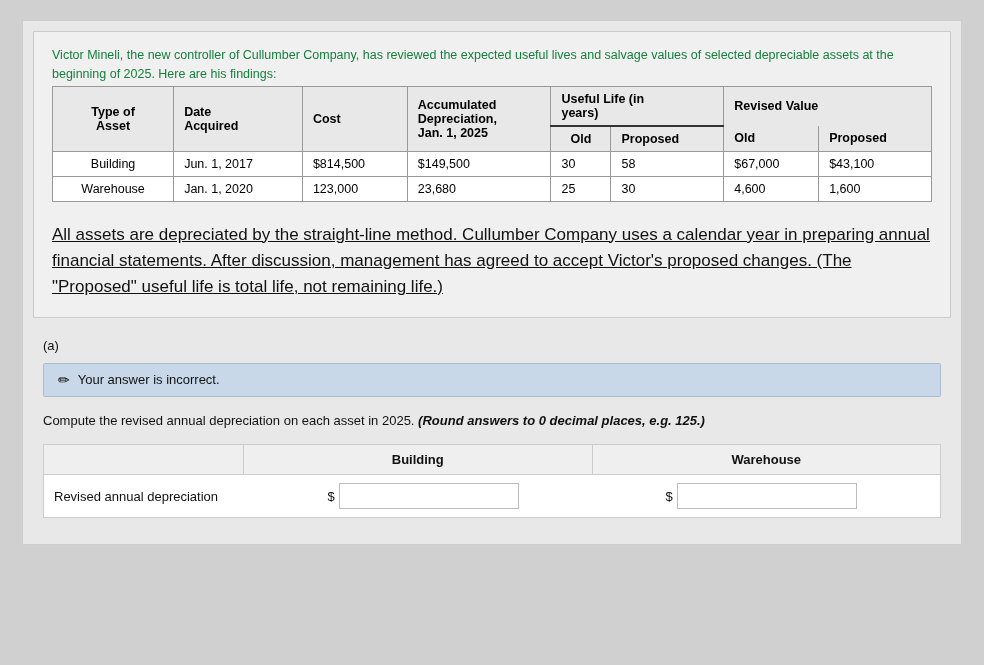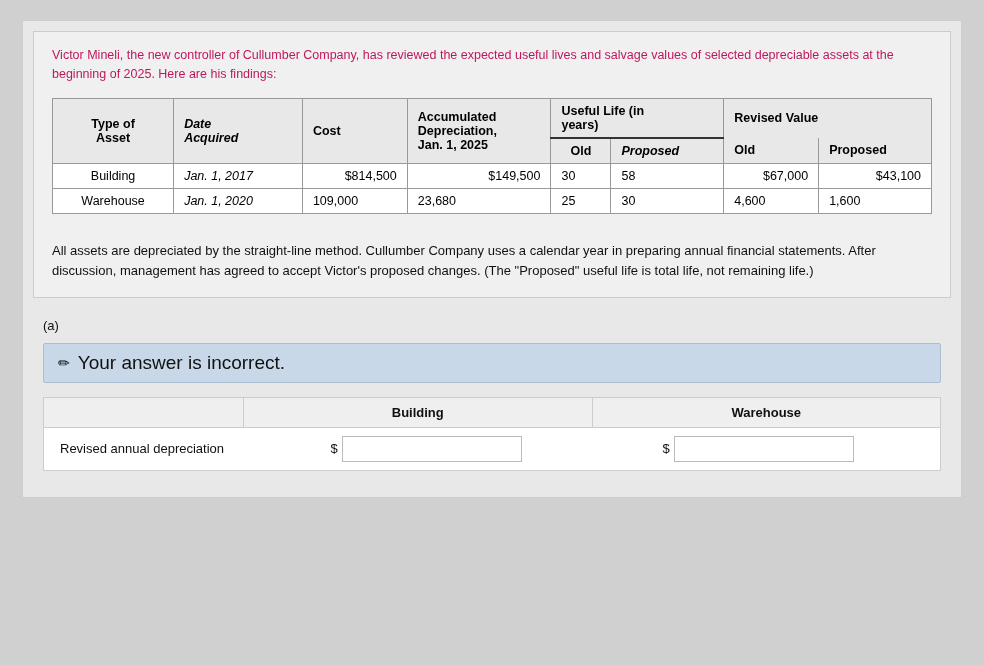--- a/index.html
+++ b/index.html
@@ -22,22 +22,22 @@
     
     .top-section {
       background: #f0f0f0;
       border: 1px solid #ccc;
       padding: 14px 18px 16px;
       margin: 10px;
     }
     .intro-text {
       font-size: 12.5px;
       line-height: 1.5;
-      margin-bottom: 14px;
-      color: #be185d;
+      margin-bottom: 2px;
+      color: #15803d;
     }
 
     
     .asset-table {
       width: 100%;
       border-collapse: collapse;
       font-size: 12.5px;
     }
     .asset-table th, .asset-table td {
       border: 1px solid #999;
@@ -55,36 +55,36 @@
     .asset-table .header-row-2 th {
       border-top: none;
     }
     .asset-table td:first-child,
     .asset-table th:first-child {
       text-align: center;
     }
     .asset-table td:nth-child(2),
     .asset-table th:nth-child(2) {
       text-align: left;
-      font-style: italic;
     }
     .asset-table td.currency {
-      text-align: right;
+      text-align: left;
     }
     .asset-table tbody tr td {
       background: #fff;
     }
     .colspan-header {
       border-bottom: 2px solid #333 !important;
     }
     .note-text {
-      font-size: 13px;
+      font-size: 17px;
       line-height: 1.55;
-      margin-top: 27px;
-      color: #111;
+      margin-top: 20px;
+      color: #111;
+      text-decoration: underline;
     }
 
     
     .section-a {
       background: #e8e8e8;
       padding: 10px 10px 16px;
       margin: 0 10px 10px;
     }
     .section-label {
       font-size: 13px;
@@ -101,21 +101,21 @@
       display: flex;
       align-items: center;
       gap: 8px;
       margin-bottom: 14px;
       border-radius: 2px;
     }
     .pencil-icon {
       font-size: 14px;
     }
     .incorrect-text {
-      font-size: 19px;
+      font-size: 13px;
       color: #111;
     }
 
     
     .instructions {
       font-size: 13px;
       margin-bottom: 14px;
       color: #111;
       line-height: 1.5;
     }
@@ -143,21 +143,21 @@
       background: #efefef;
       border-right: 1px solid #ccc;
       color: #111;
     }
     .answer-header-cell:last-child {
       border-right: none;
     }
     .answer-data-row {
       display: flex;
       align-items: center;
-      padding: 8px 16px;
+      padding: 8px 10px;
       background: #fff;
     }
     .answer-label {
       font-size: 13px;
       color: #111;
       flex: 0 0 200px;
     }
     .answer-input-group {
       display: flex;
       align-items: center;
@@ -207,52 +207,56 @@
         <tr class="header-row-2">
           <th>Old</th>
           <th>Proposed</th>
           <th>Old</th>
           <th>Proposed</th>
         </tr>
       </thead>
       <tbody>
         <tr>
           <td>Building</td>
-          <td>Jan. 1, 2017</td>
+          <td>Jun. 1, 2017</td>
           <td class="currency">$814,500</td>
           <td class="currency">$149,500</td>
           <td>30</td>
           <td>58</td>
           <td class="currency">$67,000</td>
           <td class="currency">$43,100</td>
         </tr>
         <tr>
           <td>Warehouse</td>
           <td>Jan. 1, 2020</td>
-          <td>109,000</td>
+          <td>123,000</td>
           <td>23,680</td>
           <td>25</td>
           <td>30</td>
           <td>4,600</td>
           <td>1,600</td>
         </tr>
       </tbody>
     </table>
 
     <p class="note-text">All assets are depreciated by the straight-line method. Cullumber Company uses a calendar year in preparing annual financial statements. After discussion, management has agreed to accept Victor's proposed changes. (The "Proposed" useful life is total life, not remaining life.)</p>
   </div>
 
   <div class="section-a">
     <p class="section-label">(a)</p>
 
     <div class="incorrect-notice">
       <span class="pencil-icon">✏</span>
       <span class="incorrect-text">Your answer is incorrect.</span>
     </div>
 
+    <p class="instructions">
+      <span>Compute the revised annual depreciation on each asset in 2025.</span>
+      <em>(Round answers to 0 decimal places, e.g. 125.)</em>
+    </p>
 
     <div class="answer-section">
       <div class="answer-header-row">
         <div style="flex:0 0 200px; border-right:1px solid #ccc; background:#efefef; padding:7px 10px;"></div>
         <div class="answer-header-cell">Building</div>
         <div class="answer-header-cell">Warehouse</div>
       </div>
       <div class="answer-data-row">
         <span class="answer-label">Revised annual depreciation</span>
         <div class="answer-input-group">

